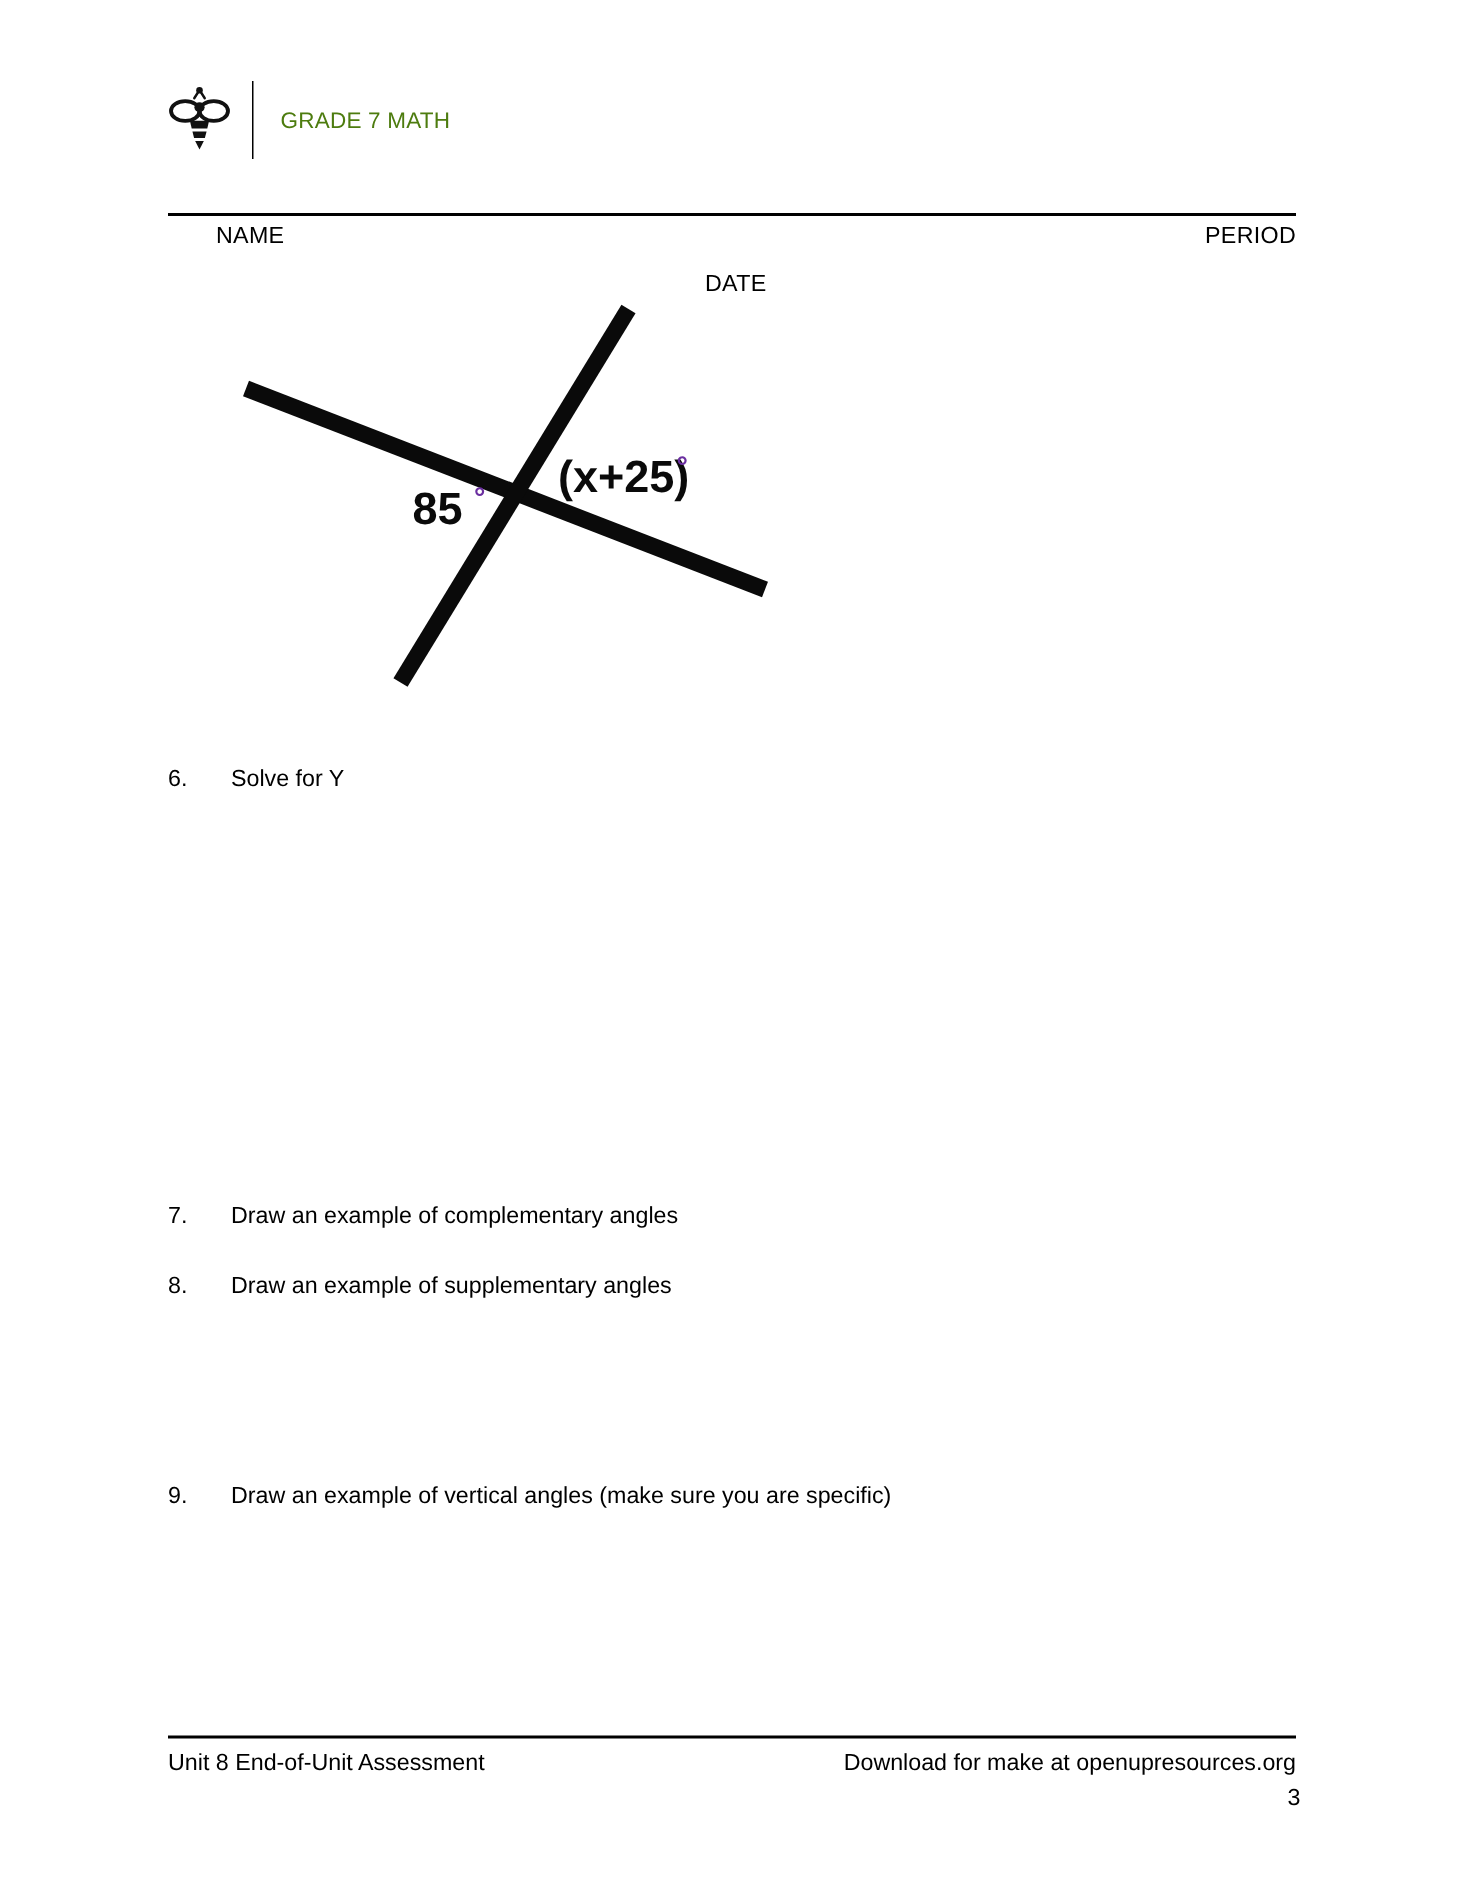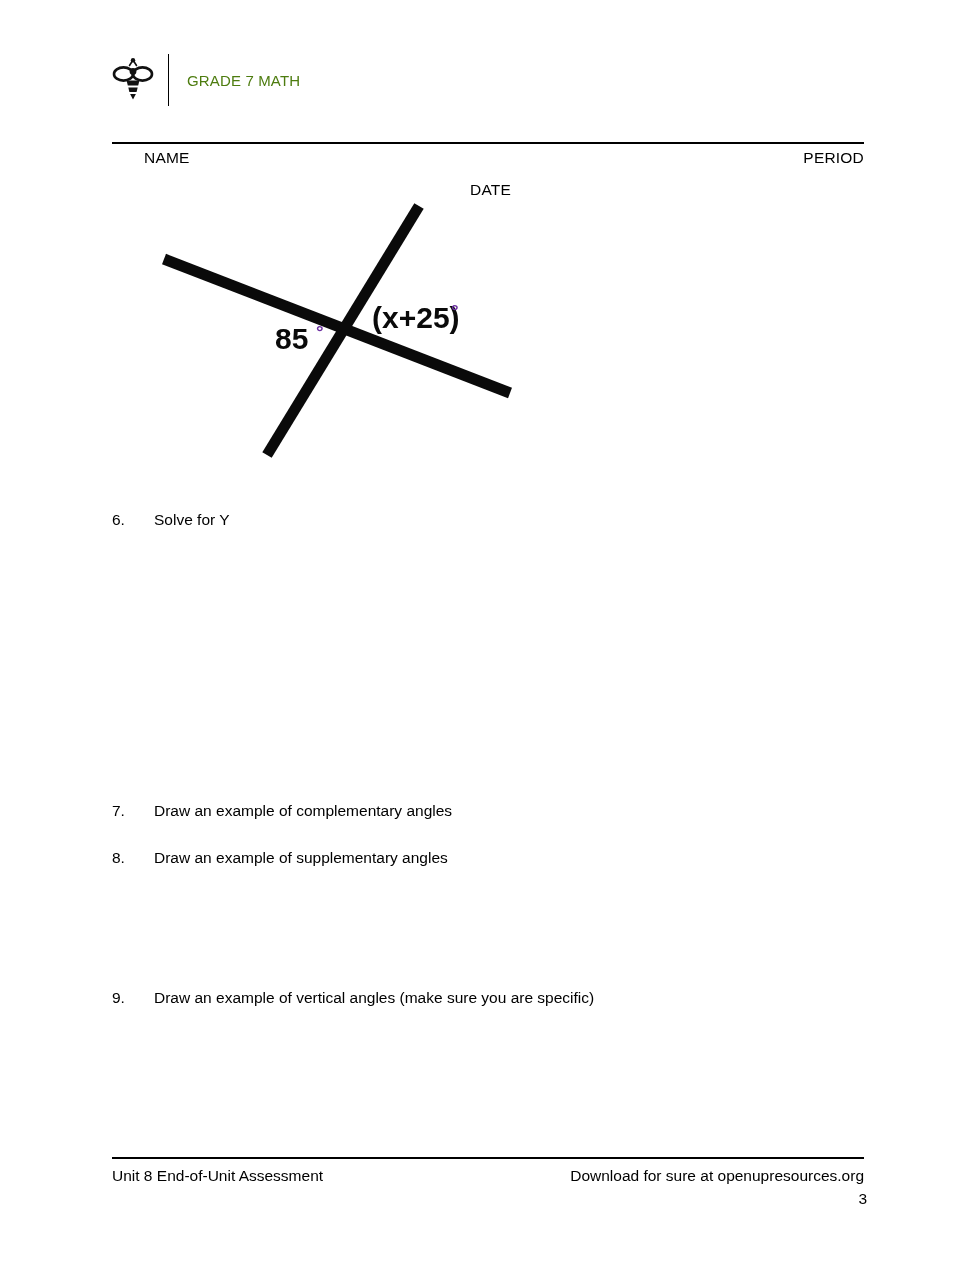--- a/index.html
+++ b/index.html
@@ -218,17 +218,17 @@
     <span class="num">8.</span><span class="txt">Draw an example of supplementary angles</span>
   </div>
 
   <div class="item item-9">
     <span class="num">9.</span><span class="txt">Draw an example of vertical angles (make sure you are specific)</span>
   </div>
 
   <div class="footer-rule"></div>
   <div class="footer-row">
     <span class="footer-left">Unit 8 End-of-Unit Assessment</span>
-    <span class="footer-right">Download for sure at openupresources.org</span>
+    <span class="footer-right">Download for make at openupresources.org</span>
   </div>
   <div class="page-number">3</div>
 
 </div>
 
 </body></html>

